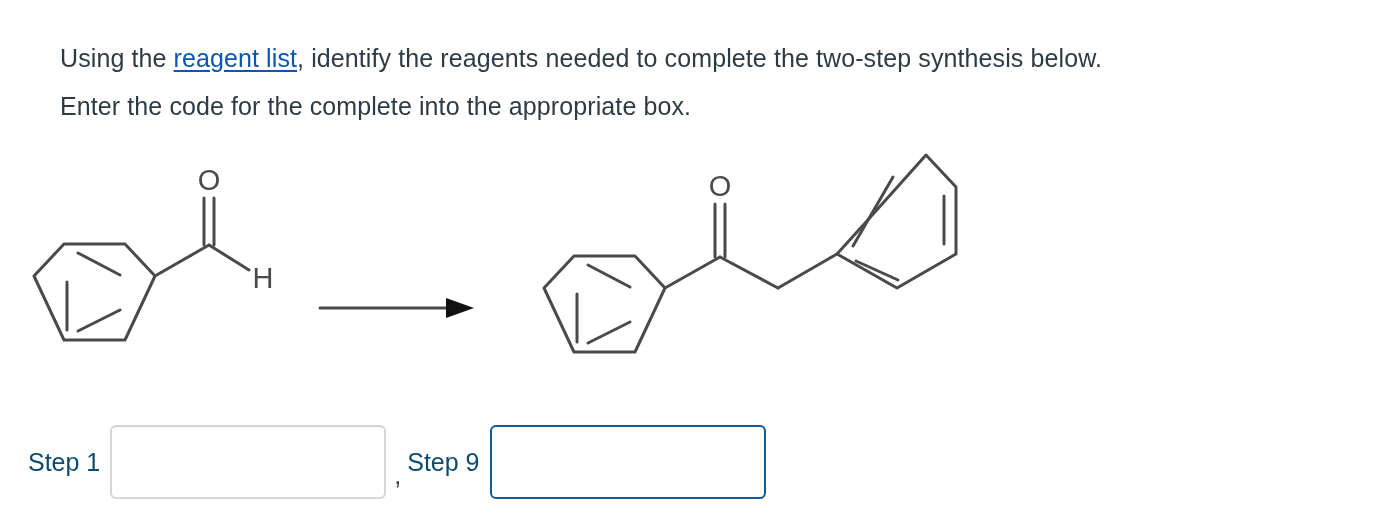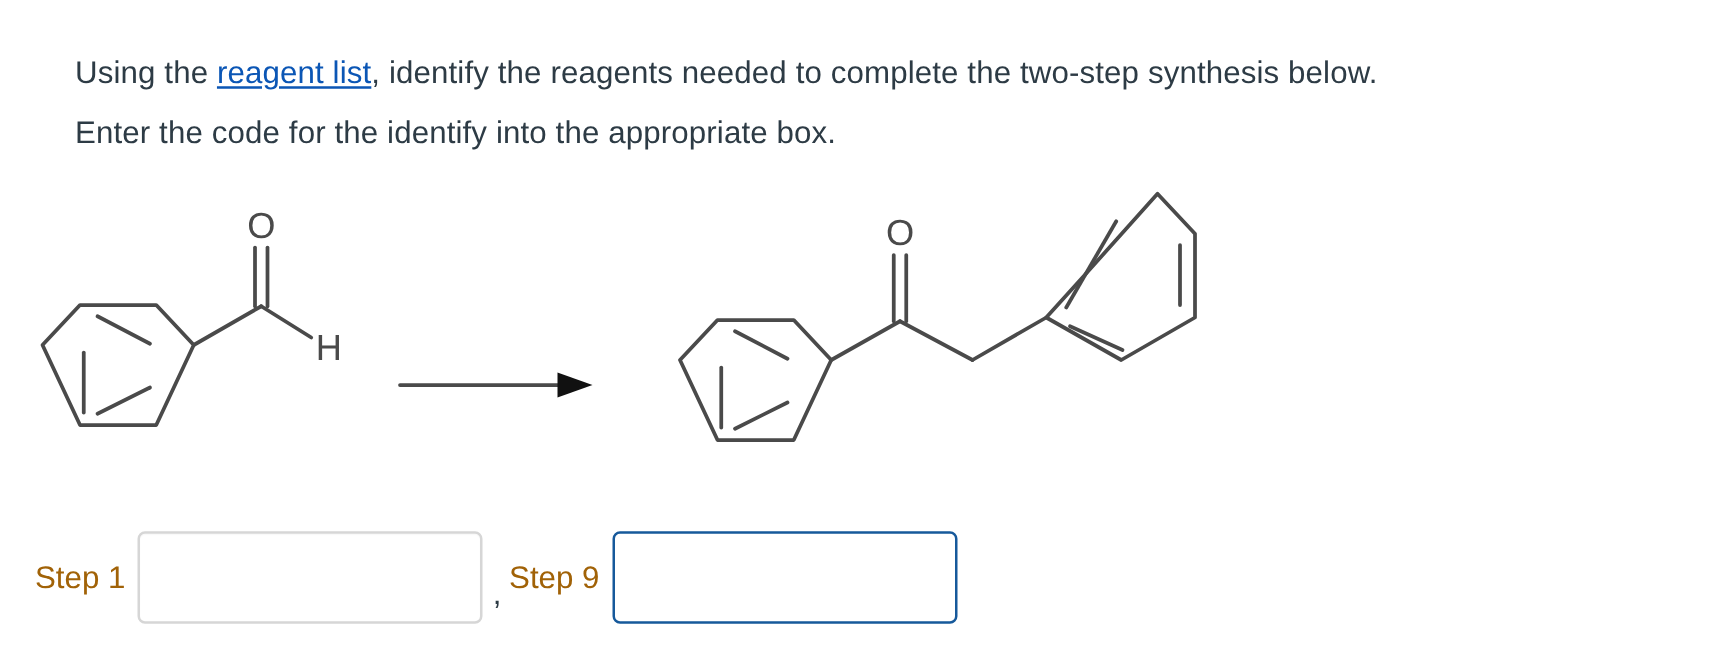--- a/index.html
+++ b/index.html
@@ -52,21 +52,21 @@
   #answer-row {
     position: absolute;
     left: 28px;
     top: 420px;
     height: 84px;
     display: flex;
     align-items: center;
   }
   .step-label {
     font-size: 25px;
-    color: #a16207;
+    color: #0c4a6e;
     white-space: pre;
   }
   .answer-input {
     box-sizing: border-box;
     height: 74px;
     font-family: "Liberation Sans", sans-serif;
     font-size: 21px;
     color: #2d3b45;
     padding: 0 14px;
     border-radius: 6px;
@@ -91,21 +91,21 @@
     border: 2px solid #16599b;
     margin-left: 10px;
   }
   .answer-input::placeholder { color: #9aa3a9; }
 </style>
 </head>
 <body>
 
 <div id="prompt">
   <span>Using the </span><a class="link" href="#">reagent list</a><span>, identify the reagents needed to complete the two-step synthesis below.</span><br>
-  <span>Enter the code for the identify into the appropriate box.</span>
+  <span>Enter the code for the complete into the appropriate box.</span>
 </div>
 
 <div id="scheme">
   <svg width="1374" height="280" viewBox="0 0 1374 280" xmlns="http://www.w3.org/2000/svg">
     <g fill="none" stroke="#4a4a4a" stroke-width="3" stroke-linecap="round" stroke-linejoin="round">
 
       <g>
 
         <polygon points="34,146 64,114 125,114 155,146 125,210 64,210"></polygon>
 

